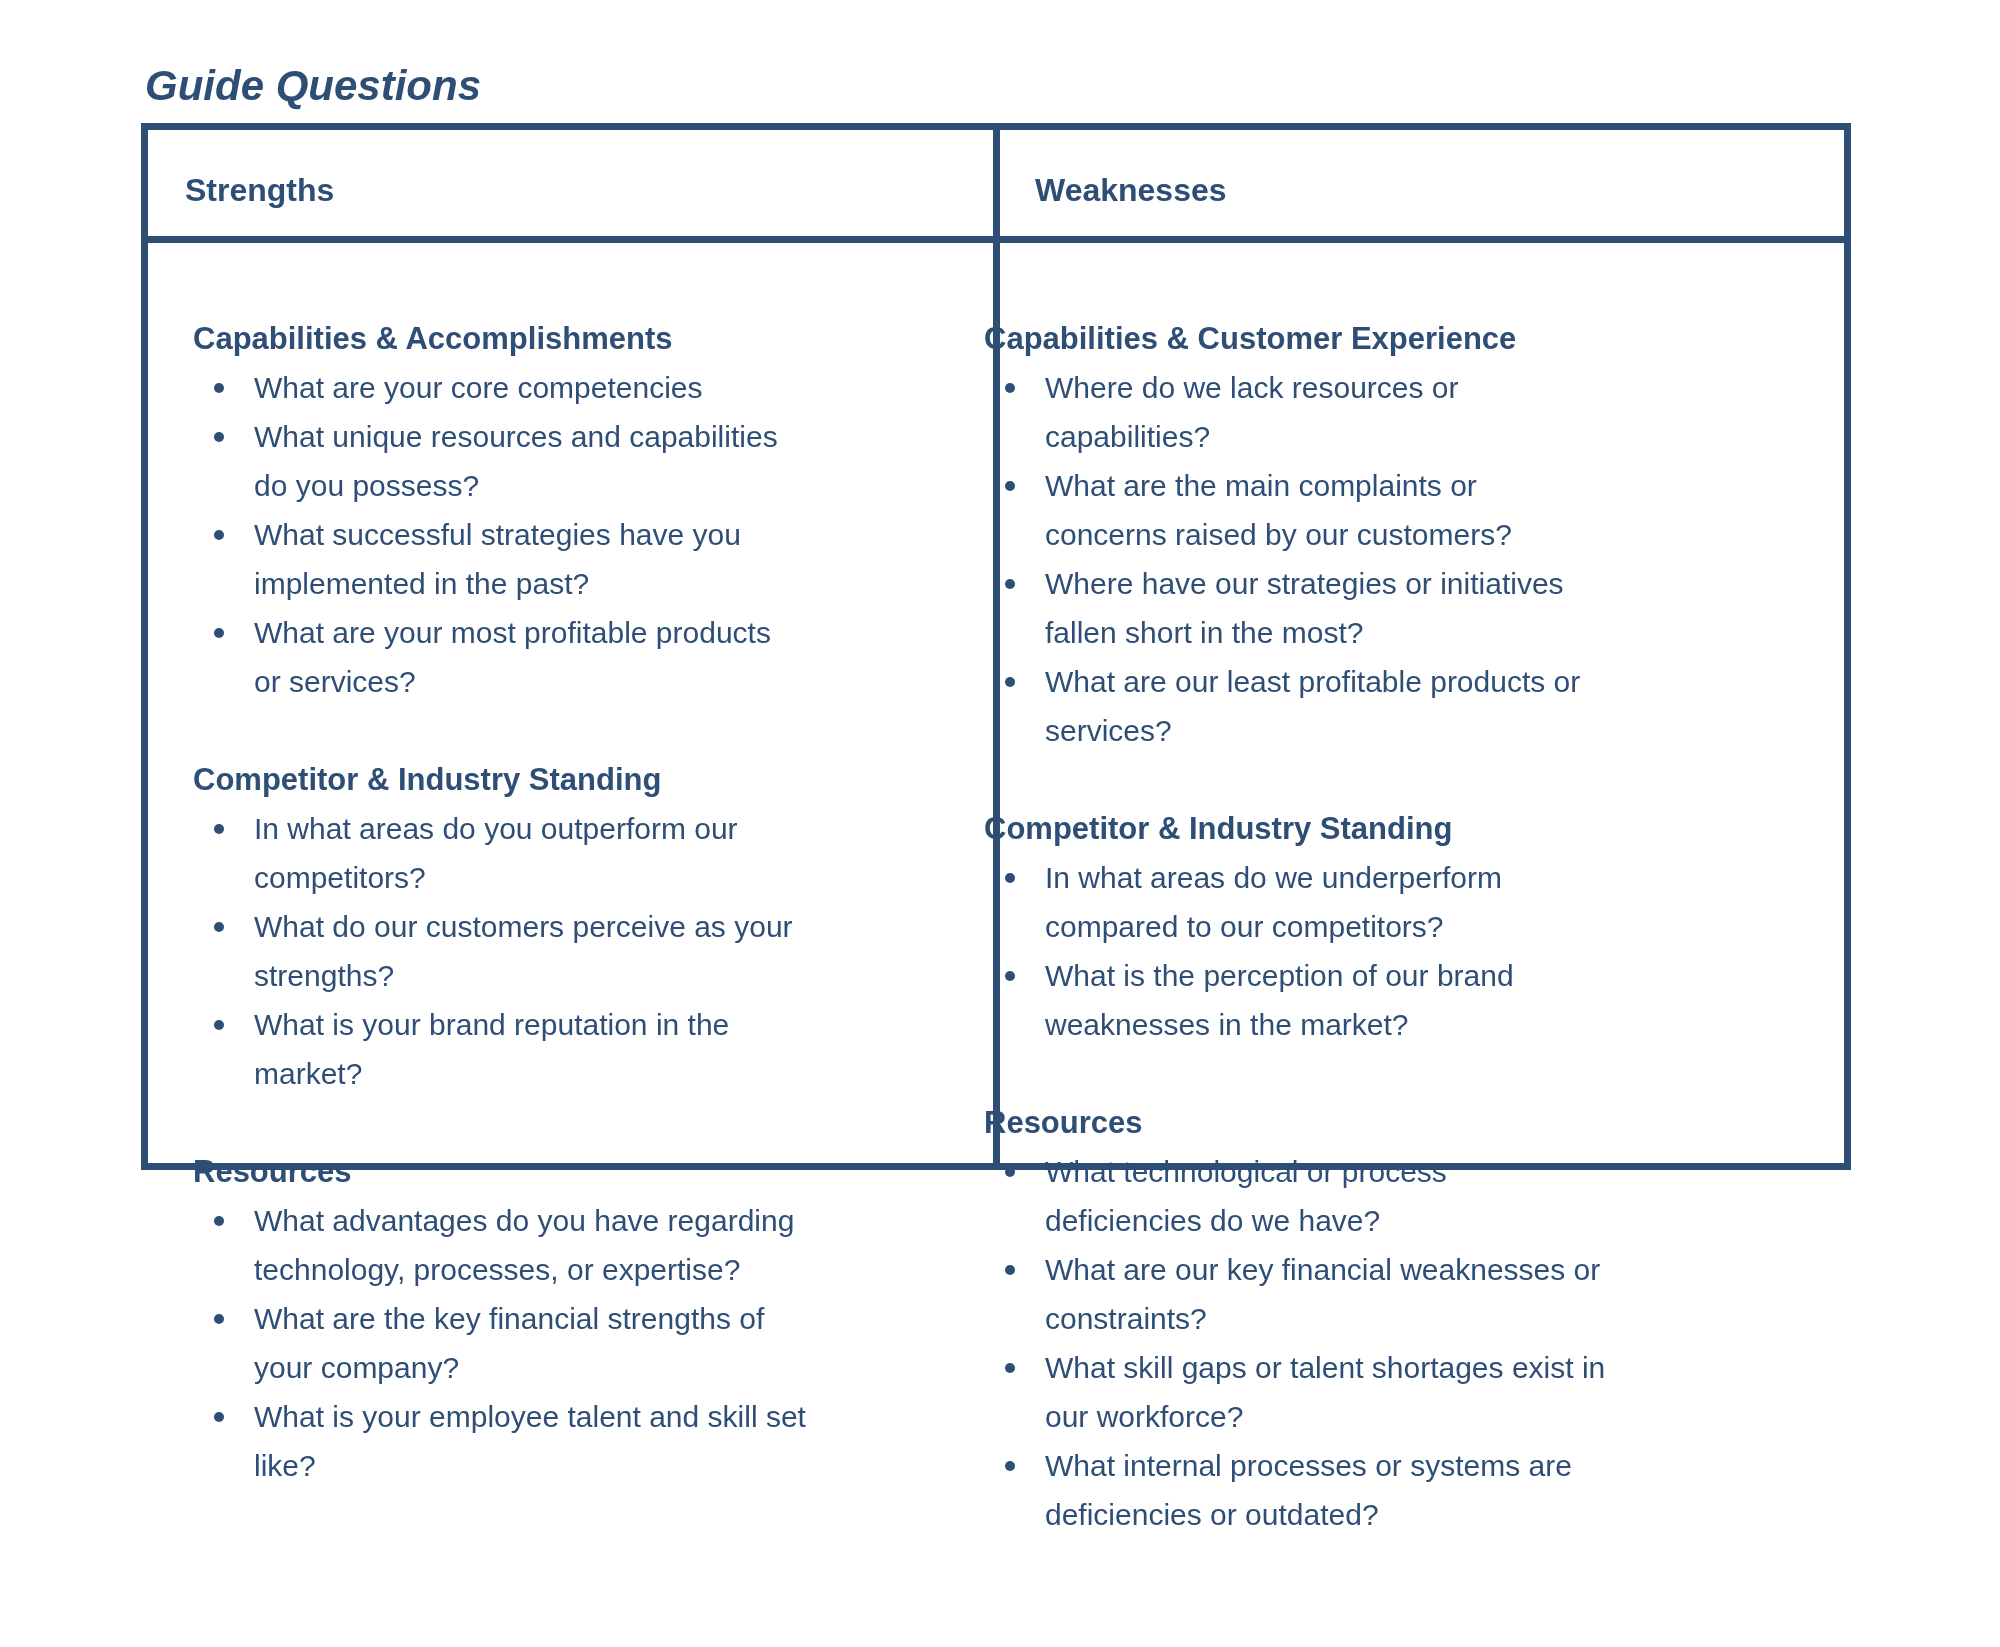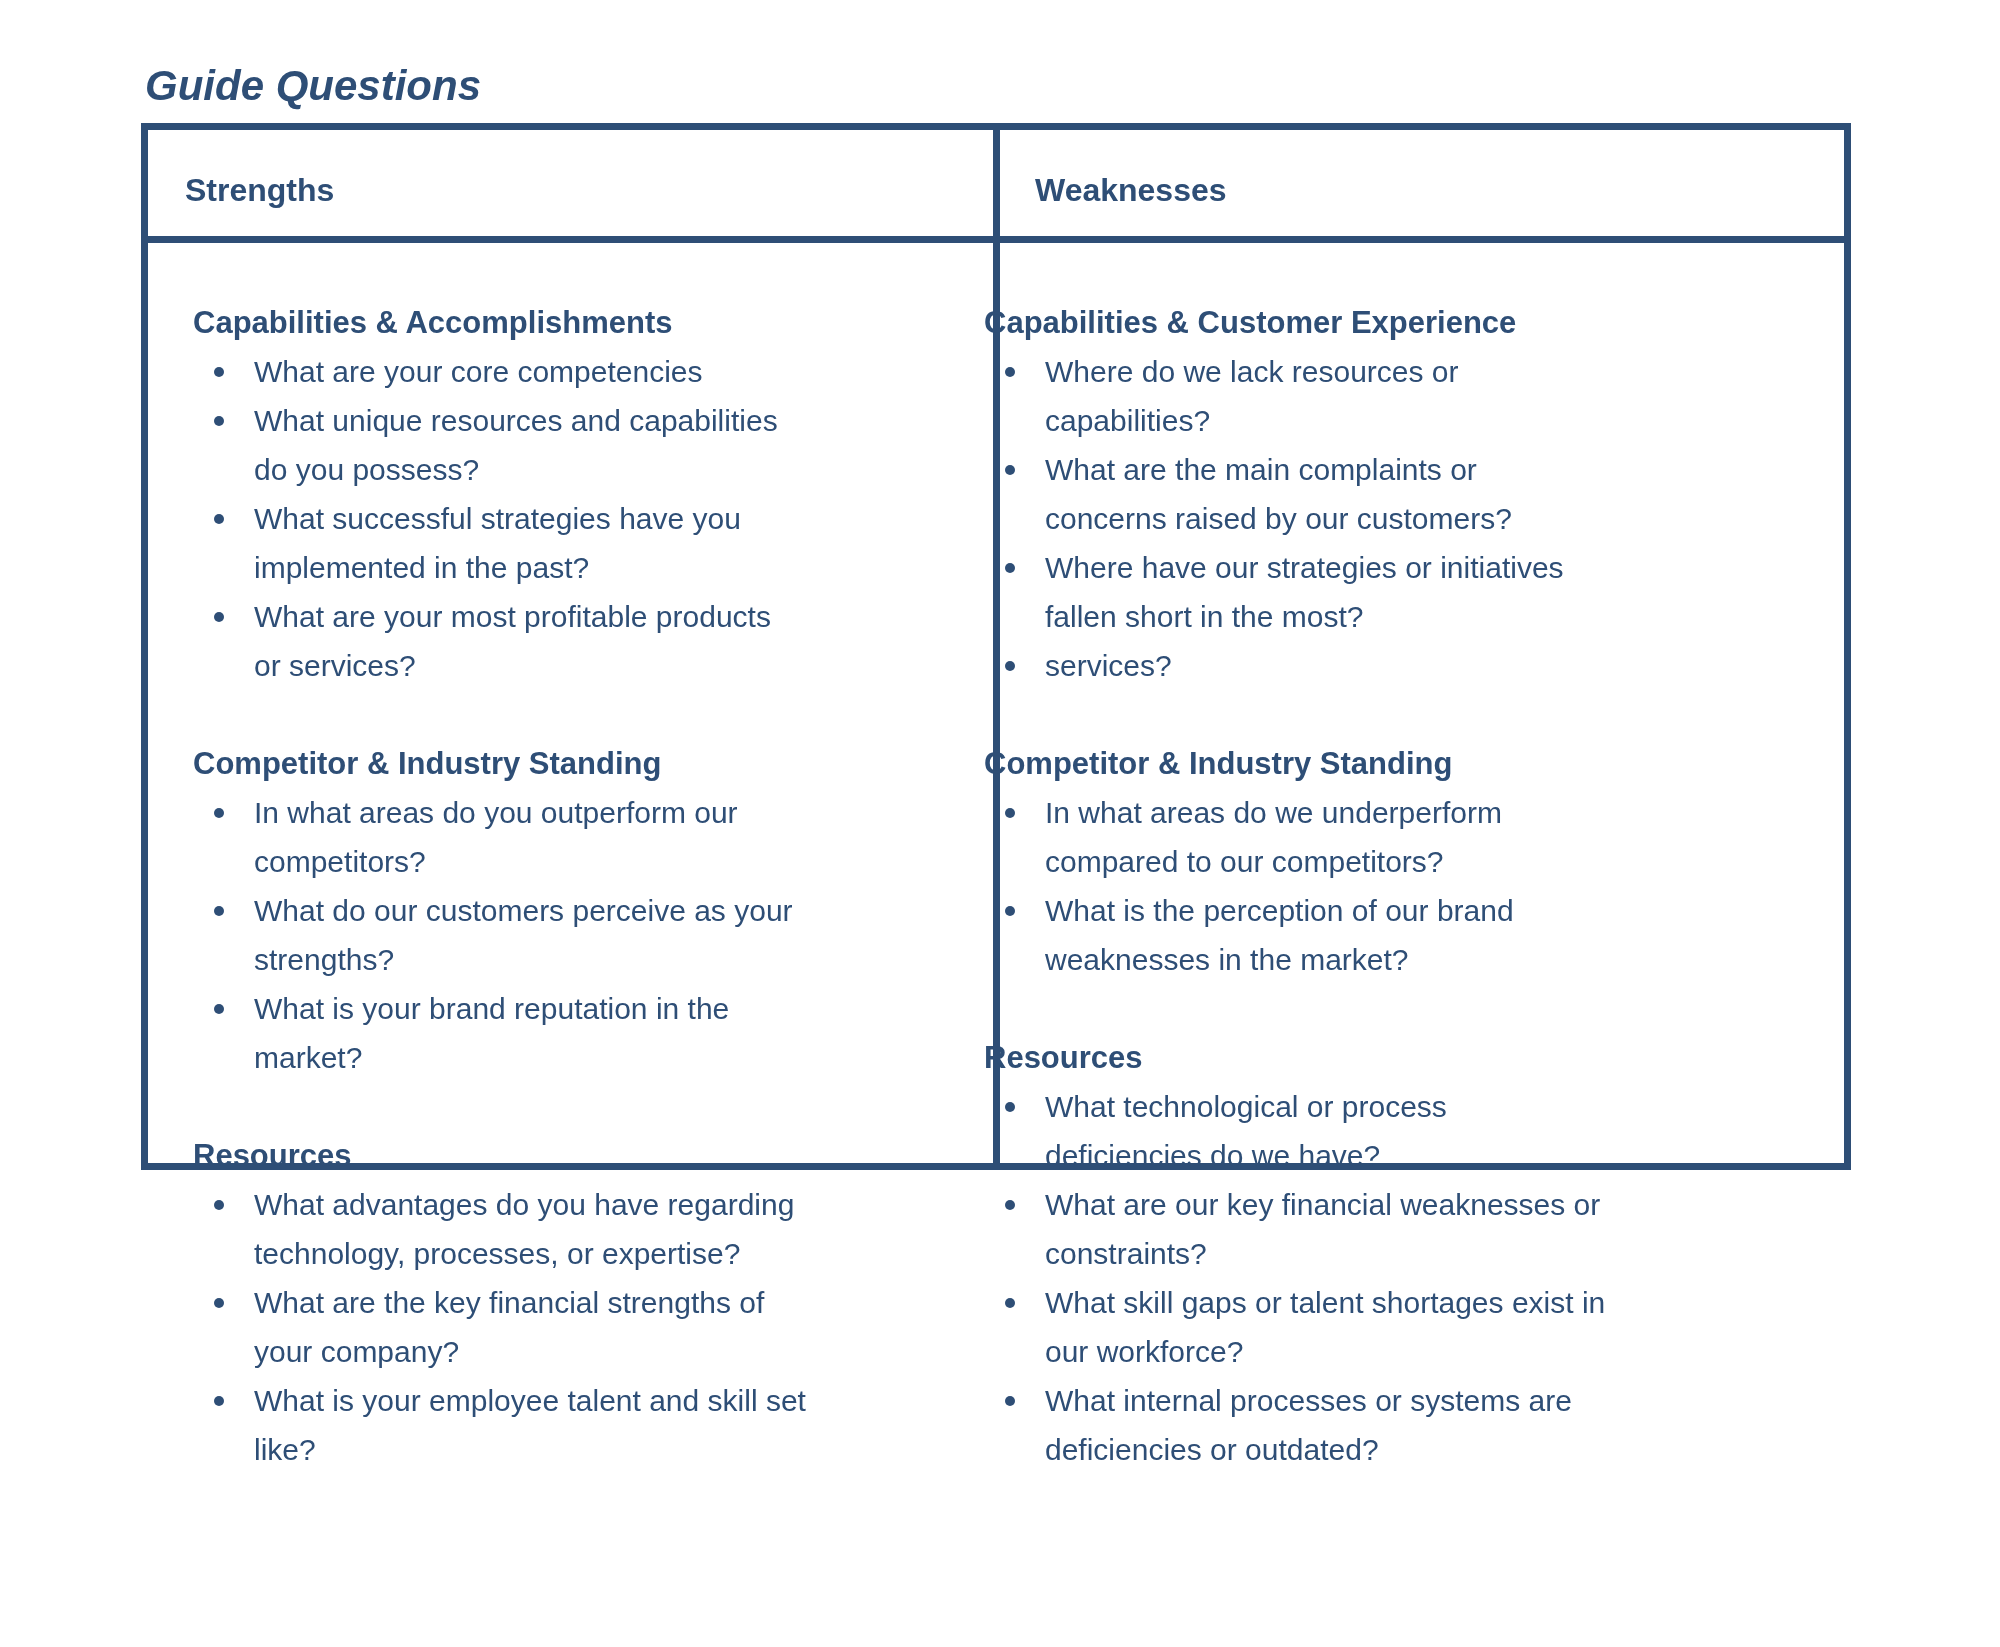--- a/index.html
+++ b/index.html
@@ -61,21 +61,21 @@
   .col-header.left { left: 37px; }
   .col-header.right { left: 887px; }
 
   .col-body {
     position: absolute;
     top: 168px;
   }
   .col-body.left { left: 45px; width: 790px; }
   .col-body.right { left: 836px; width: 810px; }
 
-  .section { margin: 0 0 49px 0; }
+  .section { margin: 16px 0 49px 0; }
   .section-heading {
     font-size: 31px;
     font-weight: bold;
     line-height: 49px;
     height: 49px;
     white-space: nowrap;
   }
   .q-list { list-style: none; margin: 0; padding: 0; }
   .q-item {
     position: relative;
@@ -190,20 +190,21 @@
             <span class="q-line">What are the main complaints or</span>
             <span class="q-line">concerns raised by our customers?</span>
           </li>
           <li class="q-item">
             <span class="q-bullet"></span>
             <span class="q-line">Where have our strategies or initiatives</span>
             <span class="q-line">fallen short in the most?</span>
           </li>
           <li class="q-item">
             <span class="q-bullet"></span>
+            <span class="q-line">What are our least profitable products or</span>
             <span class="q-line">services?</span>
           </li>
         </ul>
       </div>
       <div class="section">
         <div class="section-heading">Competitor &amp; Industry Standing</div>
         <ul class="q-list">
           <li class="q-item">
             <span class="q-bullet"></span>
             <span class="q-line">In what areas do we underperform</span>

